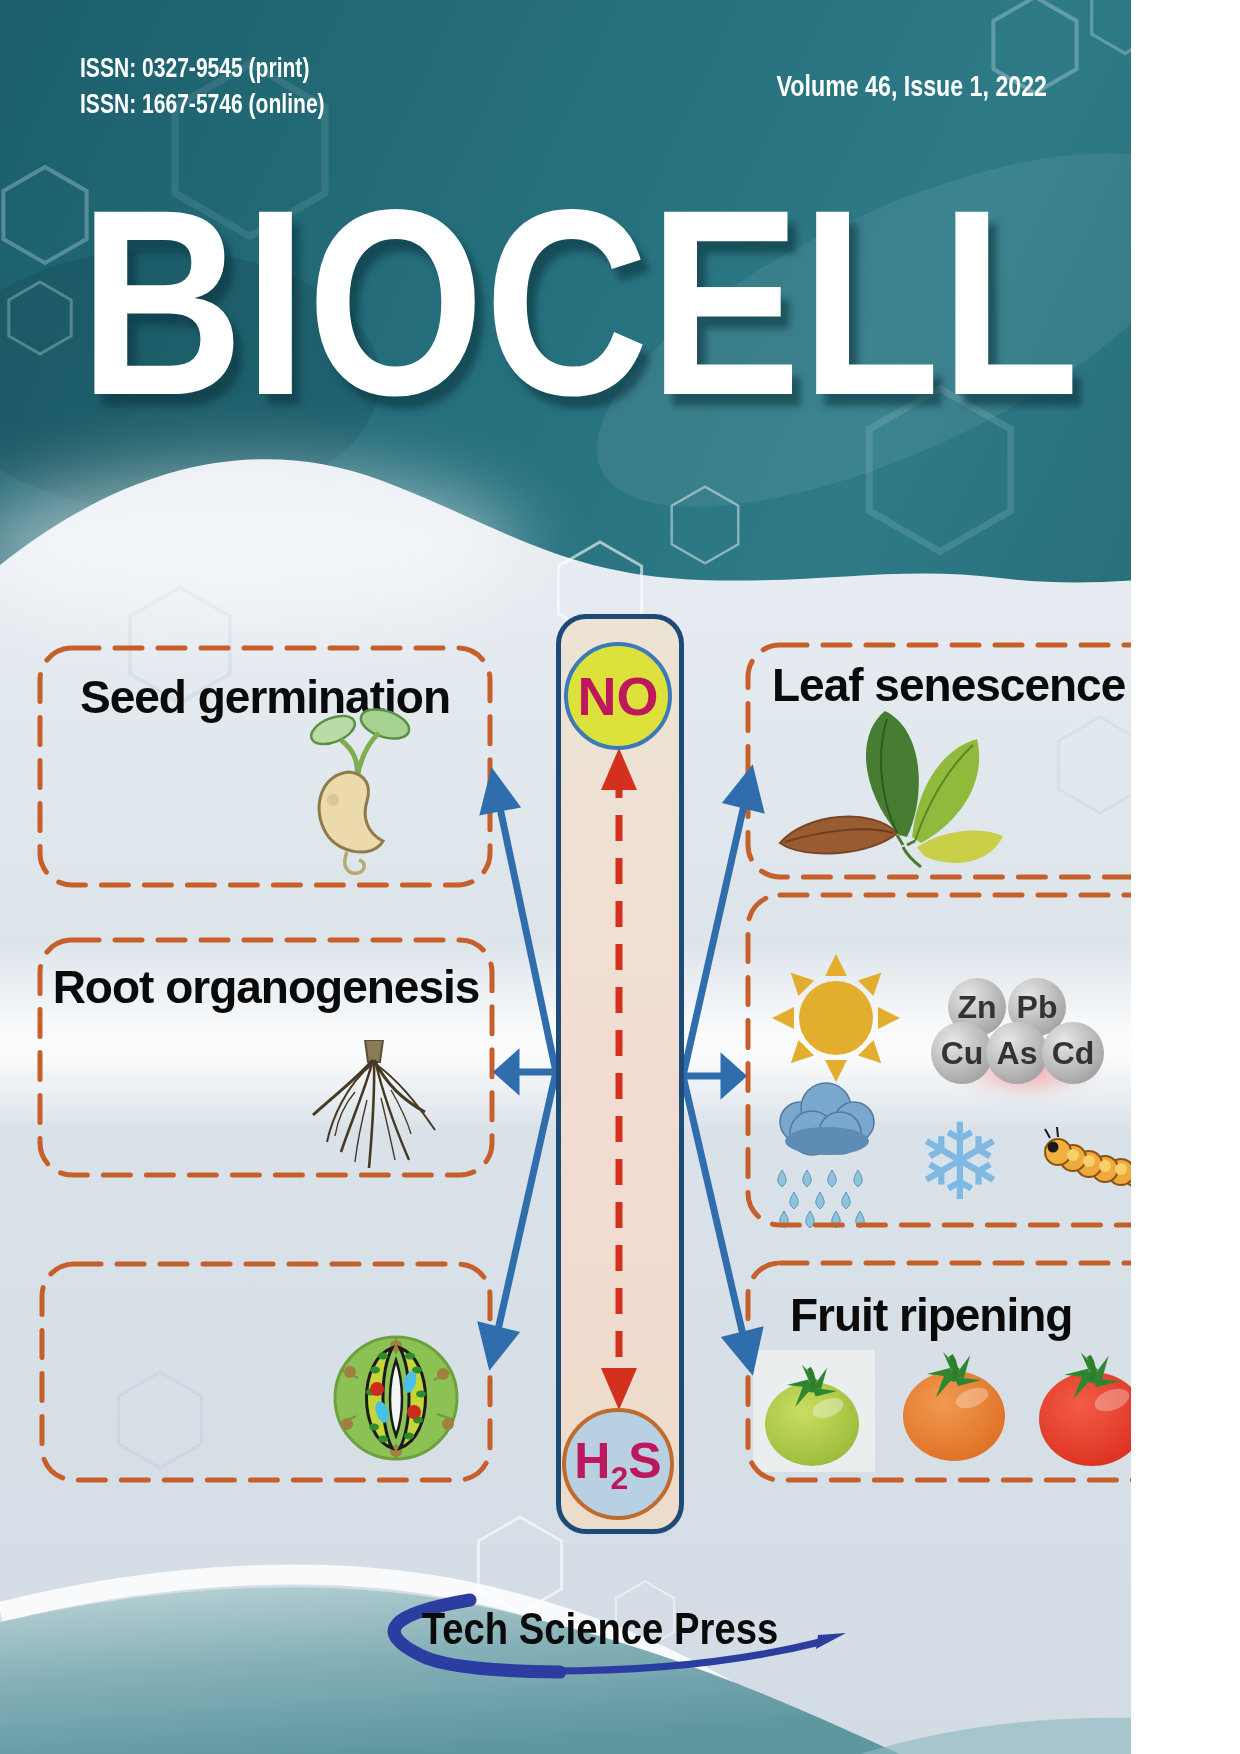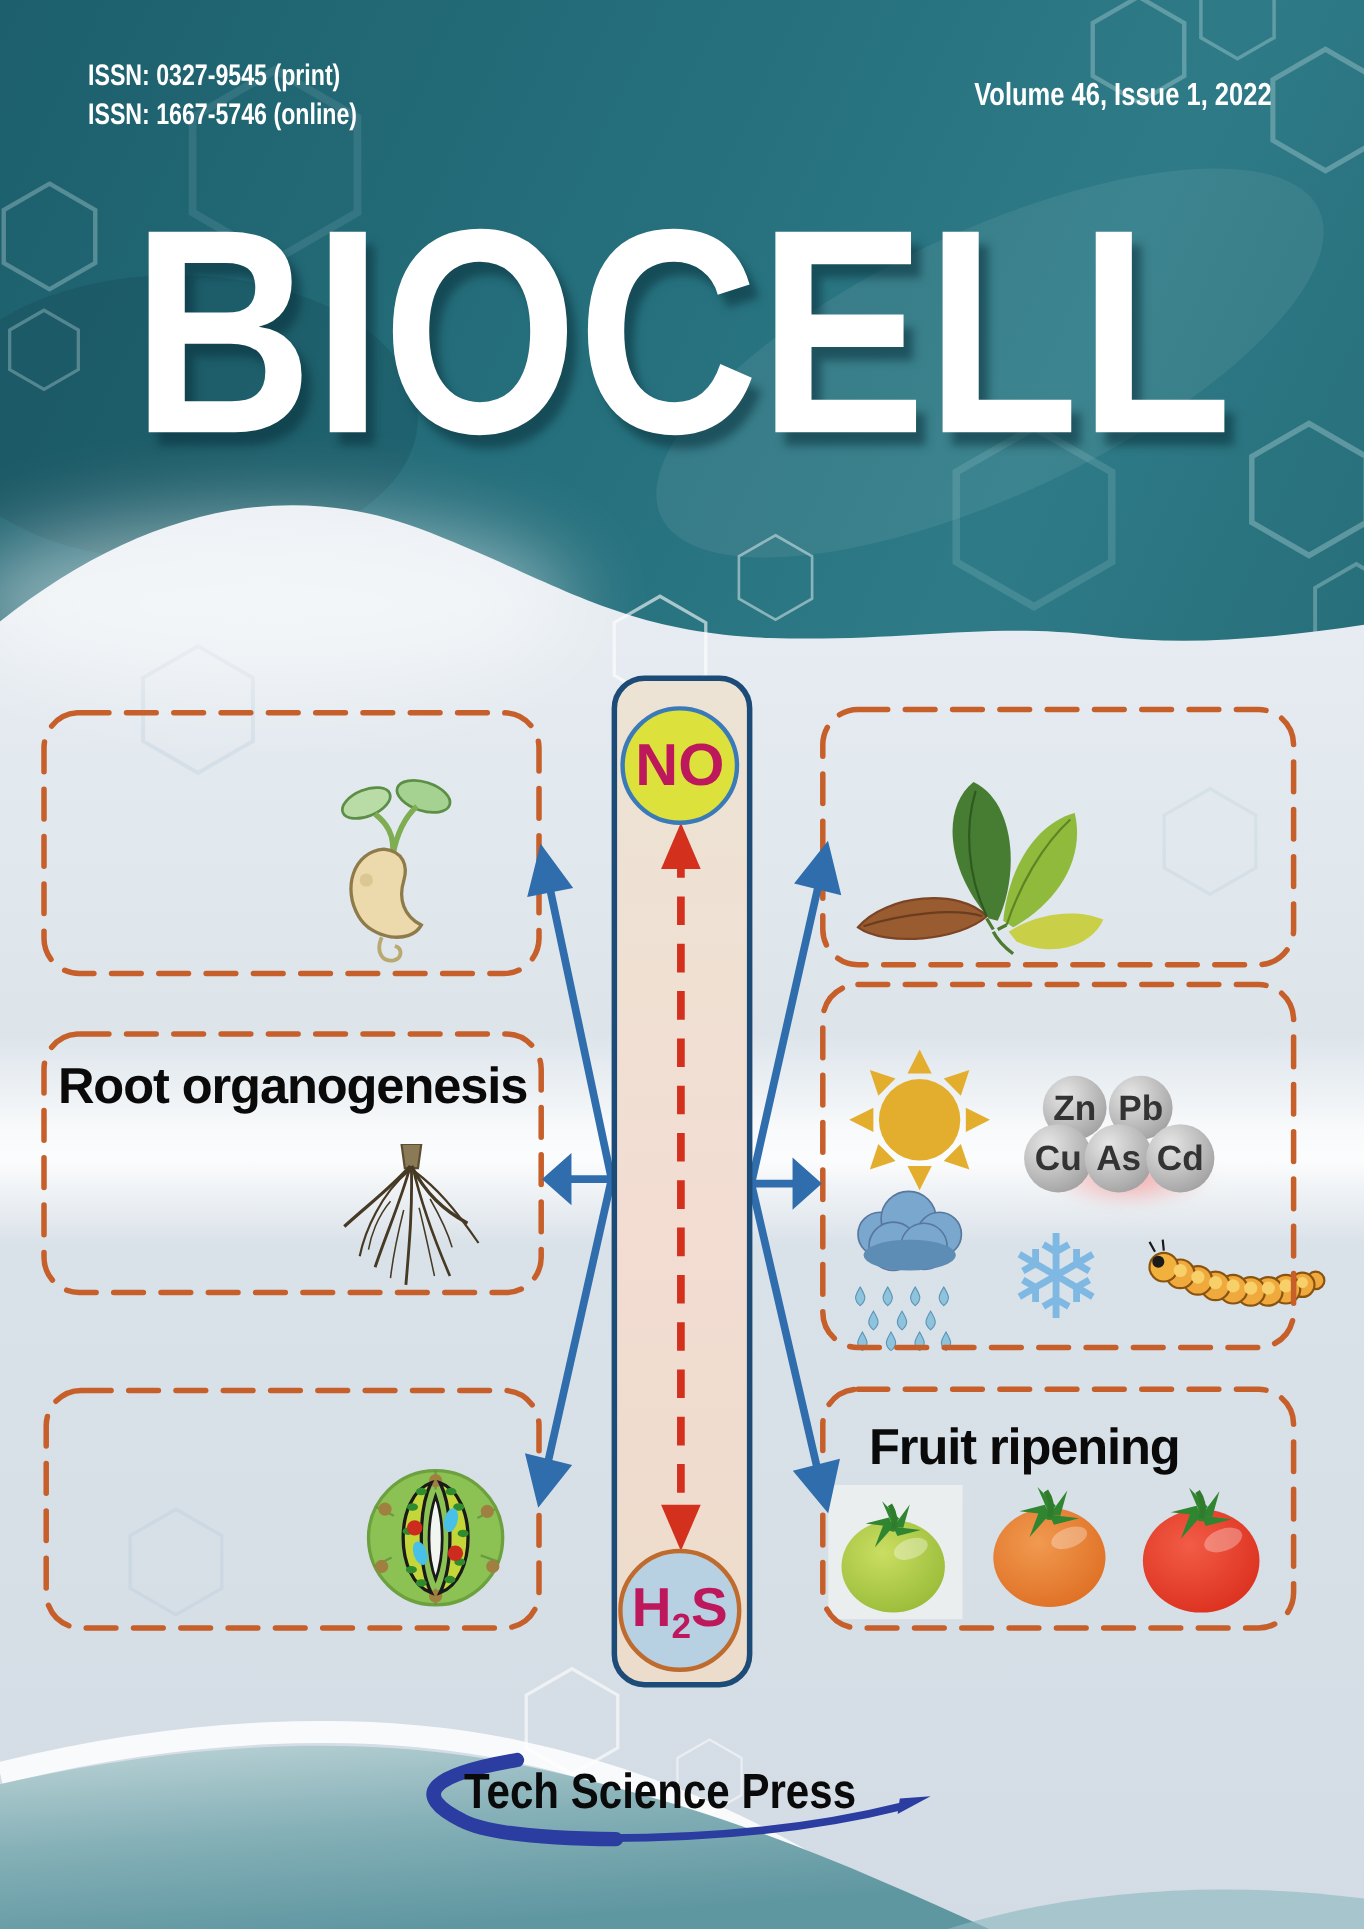--- a/index.html
+++ b/index.html
@@ -1,17 +1,17 @@
 <!DOCTYPE html>
 <html><head>
 <meta charset="utf-8">
 <style>
   html,body{margin:0;padding:0;}
   body{font-family:"Liberation Sans",sans-serif;}
-  #cover{position:relative;width:1240px;height:1754px;overflow:hidden;background:linear-gradient(115deg,#1d5f6c 0%,#26707d 35%,#2e7b87 55%,#246a76 80%,#1d5f6c 100%);}
+  #cover{position:relative;width:1131px;height:1754px;overflow:hidden;background:linear-gradient(115deg,#1d5f6c 0%,#26707d 35%,#2e7b87 55%,#246a76 80%,#1d5f6c 100%);}
   .abs{position:absolute;}
   .soft{filter:blur(38px);border-radius:50%;}
   
   .issn{left:80px;top:50px;color:#fff;font-weight:bold;font-size:27px;line-height:1.35;transform:scaleX(.78);transform-origin:left top;z-index:4;}
   .volume{right:84px;top:70px;color:#fff;font-weight:bold;font-size:29px;transform:scaleX(.80);transform-origin:right top;z-index:4;}
   .journal-title{left:0;top:170px;width:100%;text-align:center;color:#fff;font-weight:800;font-size:265px;line-height:1;letter-spacing:0px;transform:scaleX(.86);transform-origin:center top;text-shadow:10px 12px 8px rgba(9,48,58,.55);z-index:4;margin:0;}
   
   .column{left:556px;top:614px;width:128px;height:920px;box-sizing:border-box;border:5px solid #1c4b78;border-radius:30px;background:linear-gradient(180deg,#ece3d4 0%,#efe0d2 30%,#f3dcd2 55%,#ecdccb 100%);z-index:9;}
   .molecule{box-sizing:border-box;border-radius:50%;display:flex;align-items:center;justify-content:center;font-weight:bold;color:#be185d;z-index:11;}
   .mol-no{left:564px;top:642px;width:108px;height:108px;border:4px solid #3a7ab8;background:#dce23b;font-size:54px;}
@@ -113,21 +113,23 @@
       <polygon points="491,1363 482,1326 514,1334"></polygon>
       <line x1="683" y1="1076" x2="744" y2="805"></line>
       <polygon points="751,772 760,809 728,801"></polygon>
       <line x1="683" y1="1076" x2="724" y2="1076"></line>
       <polygon points="742,1076 724,1060 724,1092"></polygon>
       <line x1="683" y1="1076" x2="743" y2="1335"></line>
       <polygon points="751,1368 727,1339 759,1331"></polygon>
     </g>
   </svg>
 
+  <div class="abs box-title t-seed">Seed germination</div>
   <div class="abs box-title t-root">Root organogenesis</div>
+  <div class="abs box-title t-leaf">Leaf senescence</div>
   <div class="abs box-title t-fruit">Fruit ripening</div>
 
   <svg class="abs" style="left:285px;top:700px;z-index:6;" width="150" height="185" viewBox="0 0 150 185">
     <ellipse cx="48" cy="30" rx="23" ry="12" fill="#b9dca6" stroke="#5c8f46" stroke-width="2.5" transform="rotate(-22 48 30)"></ellipse>
     <ellipse cx="100" cy="24" rx="25" ry="13" fill="#a6d291" stroke="#5c8f46" stroke-width="2.5" transform="rotate(18 100 24)"></ellipse>
     <path d="M72,78 C74,58 66,48 56,40 M72,78 C76,56 84,42 94,33" stroke="#7fae52" stroke-width="5" fill="none"></path>
     <path d="M64,72 C36,74 26,108 41,133 C53,154 88,159 98,141 C82,133 77,117 82,101 C86,87 82,74 64,72 Z" fill="#ecd9ac" stroke="#8f7a4a" stroke-width="3"></path>
     <circle cx="48" cy="100" r="6" fill="#dcc794"></circle>
     <path d="M62,152 C56,166 63,175 73,173 C81,171 81,162 74,160" stroke="#b9a86f" stroke-width="3.5" fill="none"></path>
   </svg>

